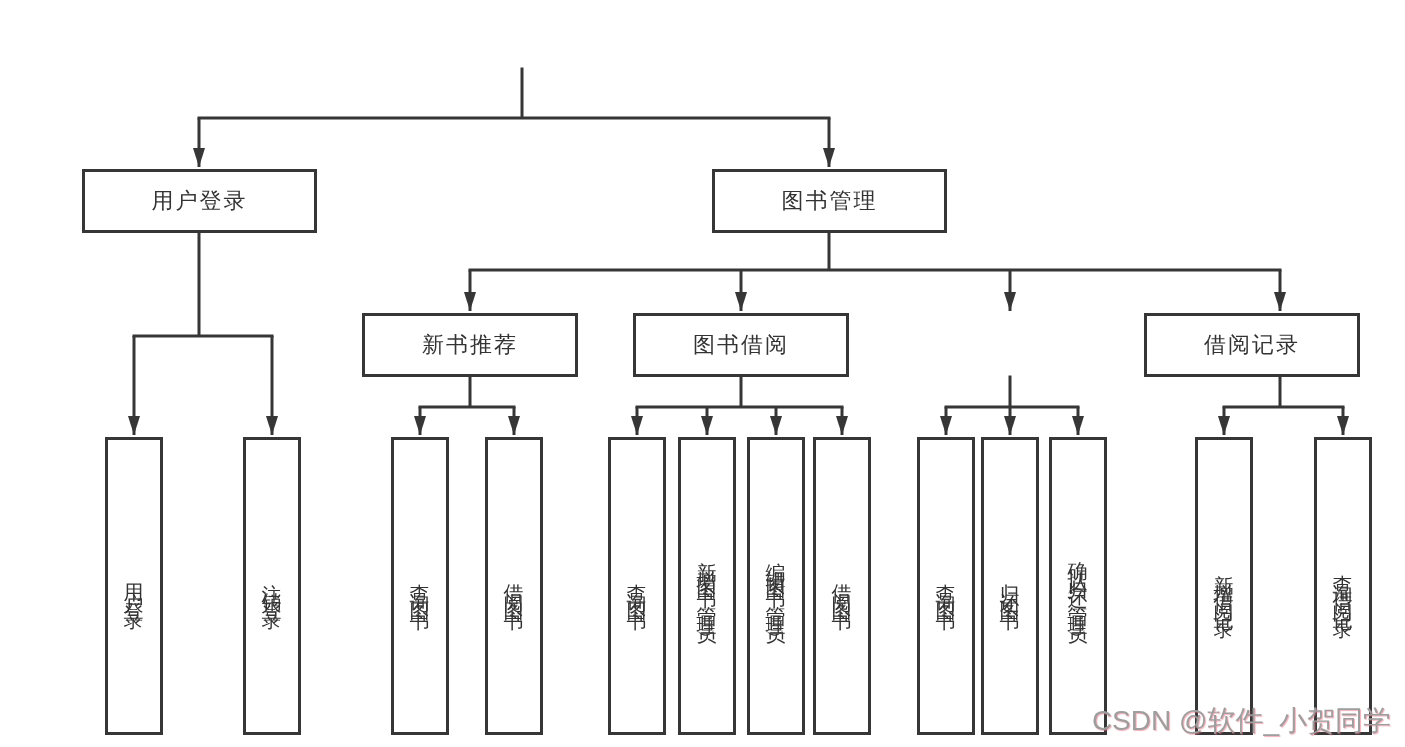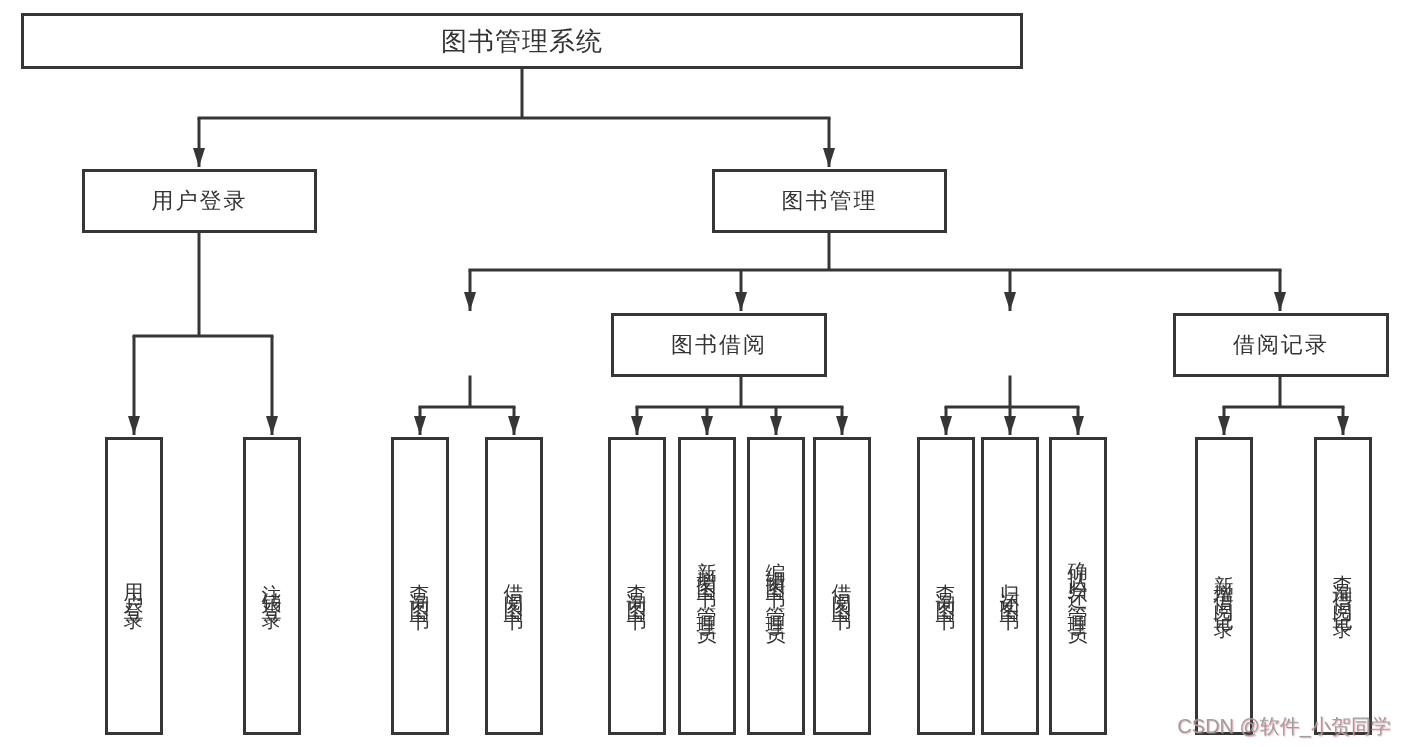--- a/index.html
+++ b/index.html
@@ -26,23 +26,23 @@
     align-items: center;
     justify-content: center;
     text-align: center;
   }
   #root-box { left: 21px; top: 13px; width: 1002px; height: 56px; font-size: 26px; letter-spacing: 1px; }
   .n2 { top: 169px; width: 235px; height: 64px; font-size: 22px; letter-spacing: 2px; }
   #n2-0 { left: 82px; }
   #n2-1 { left: 712px; justify-content: center; }
   .n3 { top: 313px; width: 216px; height: 64px; font-size: 22px; letter-spacing: 2px; }
   #n3-0 { left: 362px; }
-  #n3-1 { left: 611px; }
+  #n3-1 { left: 633px; }
   #n3-2 { left: 903px; }
-  #n3-3 { left: 1173px; }
+  #n3-3 { left: 1144px; }
   .leaf { top: 437px; width: 58px; height: 298px; }
   .leaf .vtext {
     writing-mode: vertical-rl;
     text-orientation: mixed;
     font-size: 20px;
     letter-spacing: 9px;
     color: #333333;
     line-height: 1;
   }
   #lf0  { left: 105px; }
@@ -55,21 +55,21 @@
   #lf7  { left: 813px; }
   #lf8  { left: 917px; }
   #lf9  { left: 981px; }
   #lf10 { left: 1049px; }
   #lf11 { left: 1195px; }
   #lf12 { left: 1314px; }
   #watermark {
     position: absolute;
     right: 14px;
     bottom: 7px;
-    font-size: 20px;
+    font-size: 28px;
     color: #9e9e9e;
     text-shadow: 1px 1px 1px rgba(235, 110, 130, 0.55);
     white-space: nowrap;
   }
   .trunk { stroke: #363636; stroke-width: 3; fill: none; stroke-linecap: square; }
   .drop  { stroke: #363636; stroke-width: 3; }
 </style>
 </head>
 <body>
 
@@ -123,31 +123,31 @@
       <line class="drop" x1="1078" y1="407" x2="1078" y2="435" marker-end="url(#ah)"></line>
     </g>
 
     <g>
       <path class="trunk" d="M1280,377 V407 M1224,407 H1343"></path>
       <line class="drop" x1="1224" y1="407" x2="1224" y2="435" marker-end="url(#ah)"></line>
       <line class="drop" x1="1343" y1="407" x2="1343" y2="435" marker-end="url(#ah)"></line>
     </g>
   </svg>
 
-  <div class="box" id="root-box">
-    <span>图书管理系统</span>
-  </div>
 
   <div class="box n2" id="n2-0">
     <span>用户登录</span>
   </div>
   <div class="box n2" id="n2-1">
     <span>图书管理</span>
   </div>
 
+  <div class="box n3" id="n3-0">
+    <span>新书推荐</span>
+  </div>
   <div class="box n3" id="n3-1">
     <span>图书借阅</span>
   </div>
   <div class="box n3" id="n3-3">
     <span>借阅记录</span>
   </div>
 
   <div class="box leaf" id="lf0">
     <span class="vtext">用户登录</span>
   </div>

